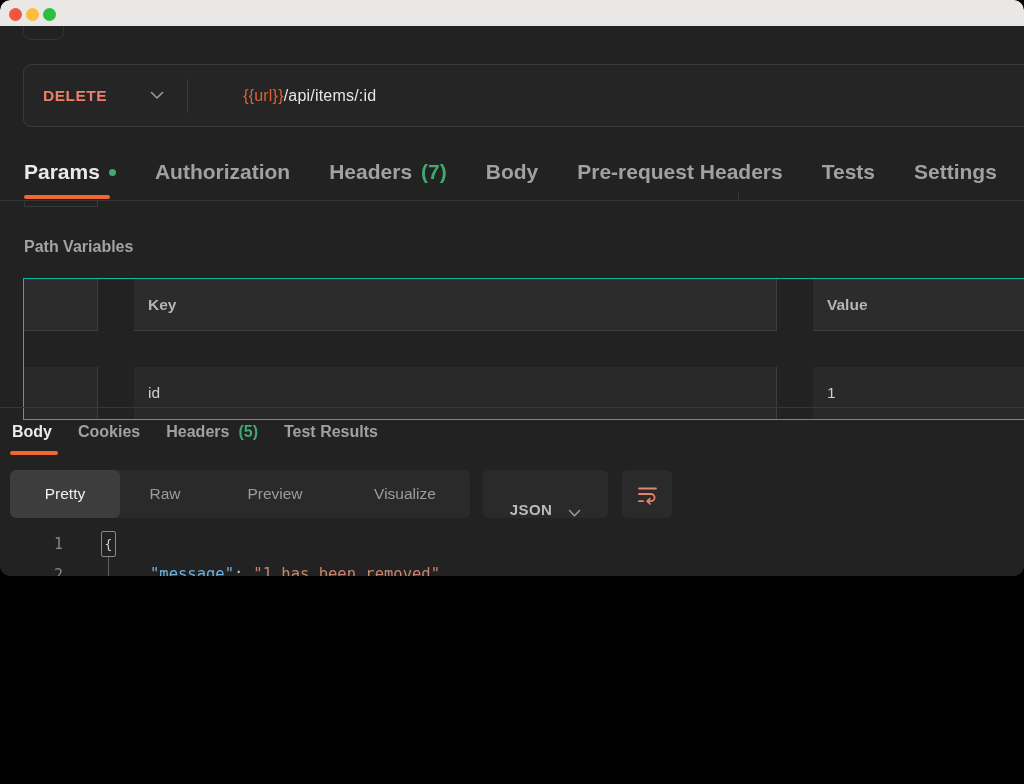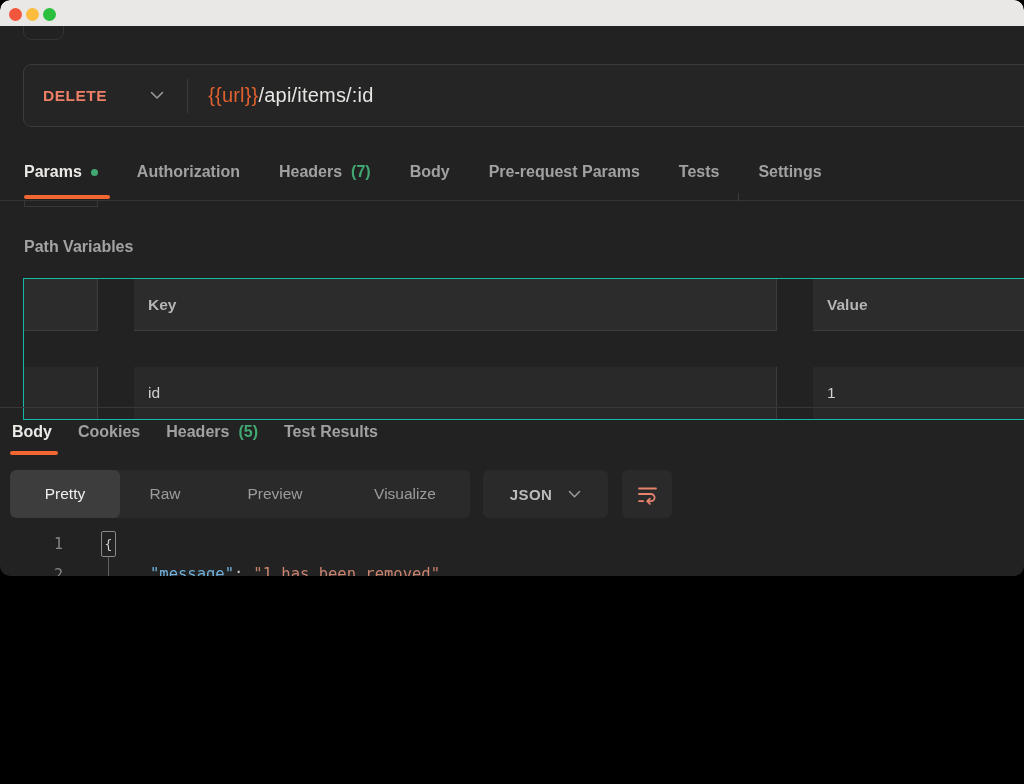--- a/index.html
+++ b/index.html
@@ -18,26 +18,26 @@
   .ghost-tab{position:absolute;left:23px;top:13px;width:39px;height:25px;
              border:1px solid #343434;border-radius:8px;}
 
   
   .url-bar{position:absolute;left:23px;top:64px;width:1010px;height:63px;
            background:#252525;border:1px solid #3b3b3b;border-radius:8px;
            display:flex;align-items:center;box-sizing:border-box;}
   .method{margin-left:19px;color:#ee7f67;font-weight:700;font-size:15.5px;letter-spacing:.5px;}
   .method-chevron{margin-left:43px;display:flex;}
   .bar-divider{width:1px;height:34px;background:#3b3b3b;margin-left:23px;}
-  .url-text{margin-left:20px;font-size:20px;font-weight:500;color:#e7e5e2;letter-spacing:.2px;}
+  .url-text{margin-left:55px;font-size:16px;font-weight:500;color:#e7e5e2;letter-spacing:.2px;}
   .url-var{color:#e0612f;}
 
   
   .req-tabs{position:absolute;left:24px;top:145px;height:53px;display:flex;gap:39px;
-            align-items:center;font-size:16px;color:#a1a1a1;}
+            align-items:center;font-size:21px;color:#a1a1a1;}
   .tab{display:flex;align-items:center;gap:9px;white-space:nowrap;cursor:default;font-weight:bold;}
   .tab.active{color:#eceae7;font-weight:600;}
   .green-dot{width:7px;height:7px;border-radius:50%;background:#41a871;margin-top:1px;}
   .tab-count{color:#41a871;}
   .req-tabs-border{position:absolute;left:0;top:200px;width:1024px;height:1px;background:#353535;}
   .params-underline{position:absolute;left:24px;top:195px;width:86px;height:4px;
                     background:#f26631;border-radius:2px;z-index:2;}
   .scroll-thumb{position:absolute;left:24px;top:200px;width:74px;height:7px;
                 border:1px solid #383838;border-top:none;box-sizing:border-box;}
   .pane-tick{position:absolute;left:738px;top:193px;width:1px;height:8px;background:#3a3a3a;}
@@ -64,21 +64,21 @@
                   background:#f26631;border-radius:2px;}
 
   
   .seg-control{position:absolute;left:10px;top:470px;width:460px;height:48px;
                background:#2a2a2a;border-radius:6px;display:flex;overflow:hidden;}
   .seg{display:flex;align-items:center;justify-content:center;font-size:15.5px;
        color:#9c9c9c;cursor:default;}
   .seg.w1{width:110px;} .seg.w2{width:90px;} .seg.w3{width:130px;} .seg.w4{width:130px;}
   .seg.active{background:#3d3d3d;color:#efefef;border-radius:6px;}
   .format-btn{position:absolute;left:483px;top:470px;width:125px;height:48px;background:#2a2a2a;
-              border-radius:6px;display:flex;align-items:center;justify-content:center;gap:16px;
+              border-radius:6px;display:flex;align-items:flex-end;justify-content:center;gap:16px;
               color:#bcbcbc;font-size:15px;font-weight:600;letter-spacing:.4px;}
   .wrap-btn{position:absolute;left:622px;top:470px;width:50px;height:48px;background:#2a2a2a;
             border-radius:6px;display:flex;align-items:center;justify-content:center;}
 
   
   .code{font-family:"DejaVu Sans Mono","Liberation Mono",monospace;}
   .ln{position:absolute;left:35px;width:28px;text-align:right;color:#858585;font-size:15px;}
   .ln.l1{top:535px;} .ln.l2{top:566px;} .ln.l3{top:597px;}
   .fold-box{position:absolute;left:101px;width:15px;height:26px;border:1px solid #898989;
             border-radius:2px;color:#cfcfcf;font-size:13px;display:flex;align-items:center;
@@ -116,21 +116,21 @@
           <span>Authorization</span>
         </span>
       <span class="tab">
         <span>Headers</span>
         <span class="tab-count">(7)</span>
       </span>
       <span class="tab">
           <span>Body</span>
         </span>
       <span class="tab">
-          <span>Pre-request Params</span>
+          <span>Pre-request Headers</span>
         </span>
       <span class="tab">
           <span>Tests</span>
         </span>
       <span class="tab">
           <span>Settings</span>
         </span>
     </div>
     <div class="params-underline"></div>
     <div class="req-tabs-border"></div>

